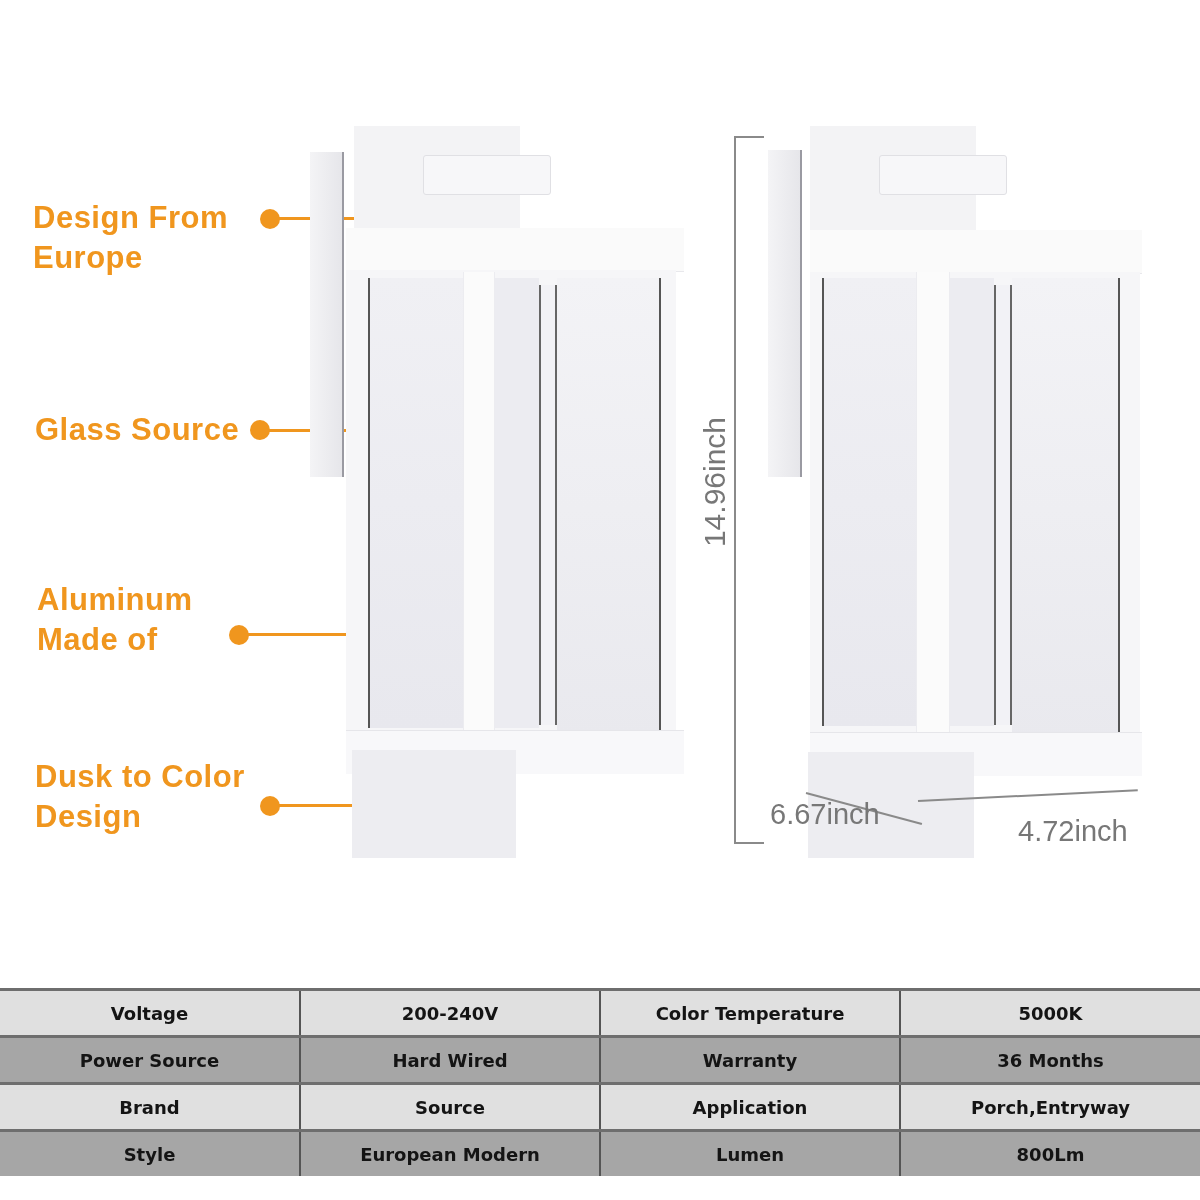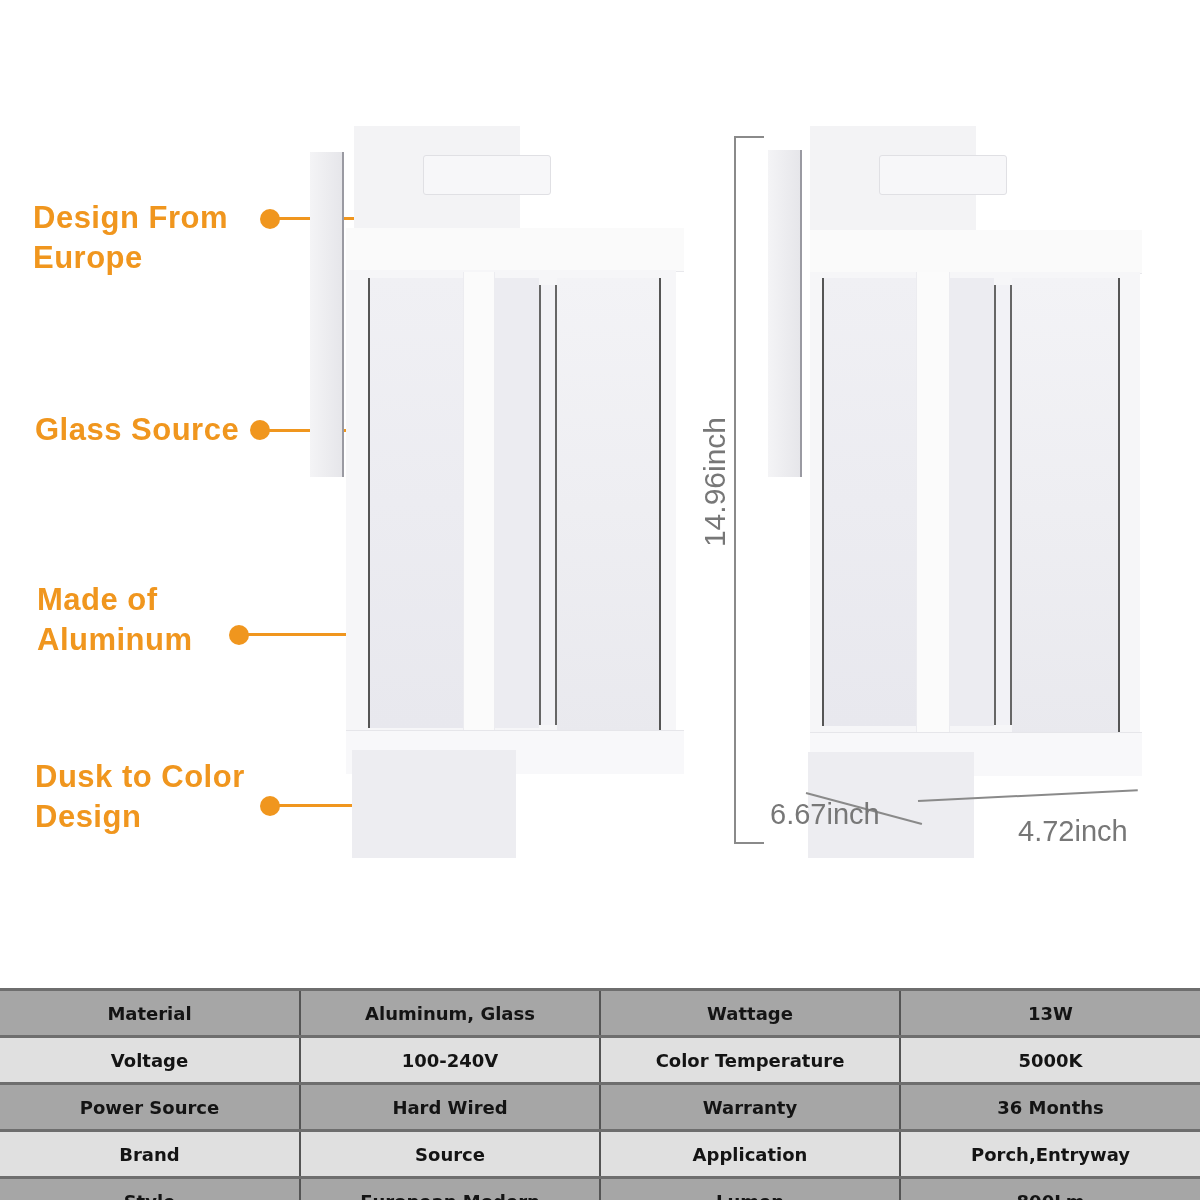--- a/index.html
+++ b/index.html
@@ -27,22 +27,22 @@
 <div class="dot" style="left:260px; top:209px;"></div>
 <div class="leader" style="left:275px; top:217px; width:98px;"></div>
 
 <div class="callout" style="left:35px; top:410px;">
   <div>Glass Source</div>
 </div>
 <div class="dot" style="left:250px; top:420px;"></div>
 <div class="leader" style="left:265px; top:429px; width:133px;"></div>
 
 <div class="callout" style="left:37px; top:580px;">
+  <div>Aluminum</div>
   <div>Made of</div>
-  <div>Aluminum</div>
 </div>
 <div class="dot" style="left:229px; top:625px;"></div>
 <div class="leader" style="left:244px; top:633px; width:110px;"></div>
 
 <div class="callout" style="left:35px; top:757px;">
   <div>Dusk to Color</div>
   <div>Design</div>
 </div>
 <div class="dot" style="left:260px; top:796px;"></div>
 <div class="leader" style="left:275px; top:804px; width:98px;"></div>
@@ -82,29 +82,23 @@
 <div class="dim-line" style="left:734px; top:842px; width:30px; height:2px;"></div>
 <div class="dim-text" style="left:640px; top:465px; width:150px; text-align:center; transform:rotate(-90deg); font-size:30px;">14.96inch</div>
 
 <div class="dim-line" style="left:806px; top:792px; width:120px; height:2px; transform-origin:left center; transform:rotate(15deg);"></div>
 <div class="dim-line" style="left:918px; top:800px; width:220px; height:2px; transform-origin:left center; transform:rotate(-2.8deg);"></div>
 <div class="dim-text" style="left:770px; top:798px;">6.67inch</div>
 <div class="dim-text" style="left:1018px; top:815px;">4.72inch</div>
 
 <table class="specs">
   <tbody>
-    <tr class="dark">
-      <td>Material</td>
-      <td>Aluminum, Glass</td>
-      <td>Wattage</td>
-      <td>13W</td>
-    </tr>
     <tr class="light">
       <td>Voltage</td>
-      <td>100-240V</td>
+      <td>200-240V</td>
       <td>Color Temperature</td>
       <td>5000K</td>
     </tr>
     <tr class="dark">
       <td>Power Source</td>
       <td>Hard Wired</td>
       <td>Warranty</td>
       <td>36 Months</td>
     </tr>
     <tr class="light">

